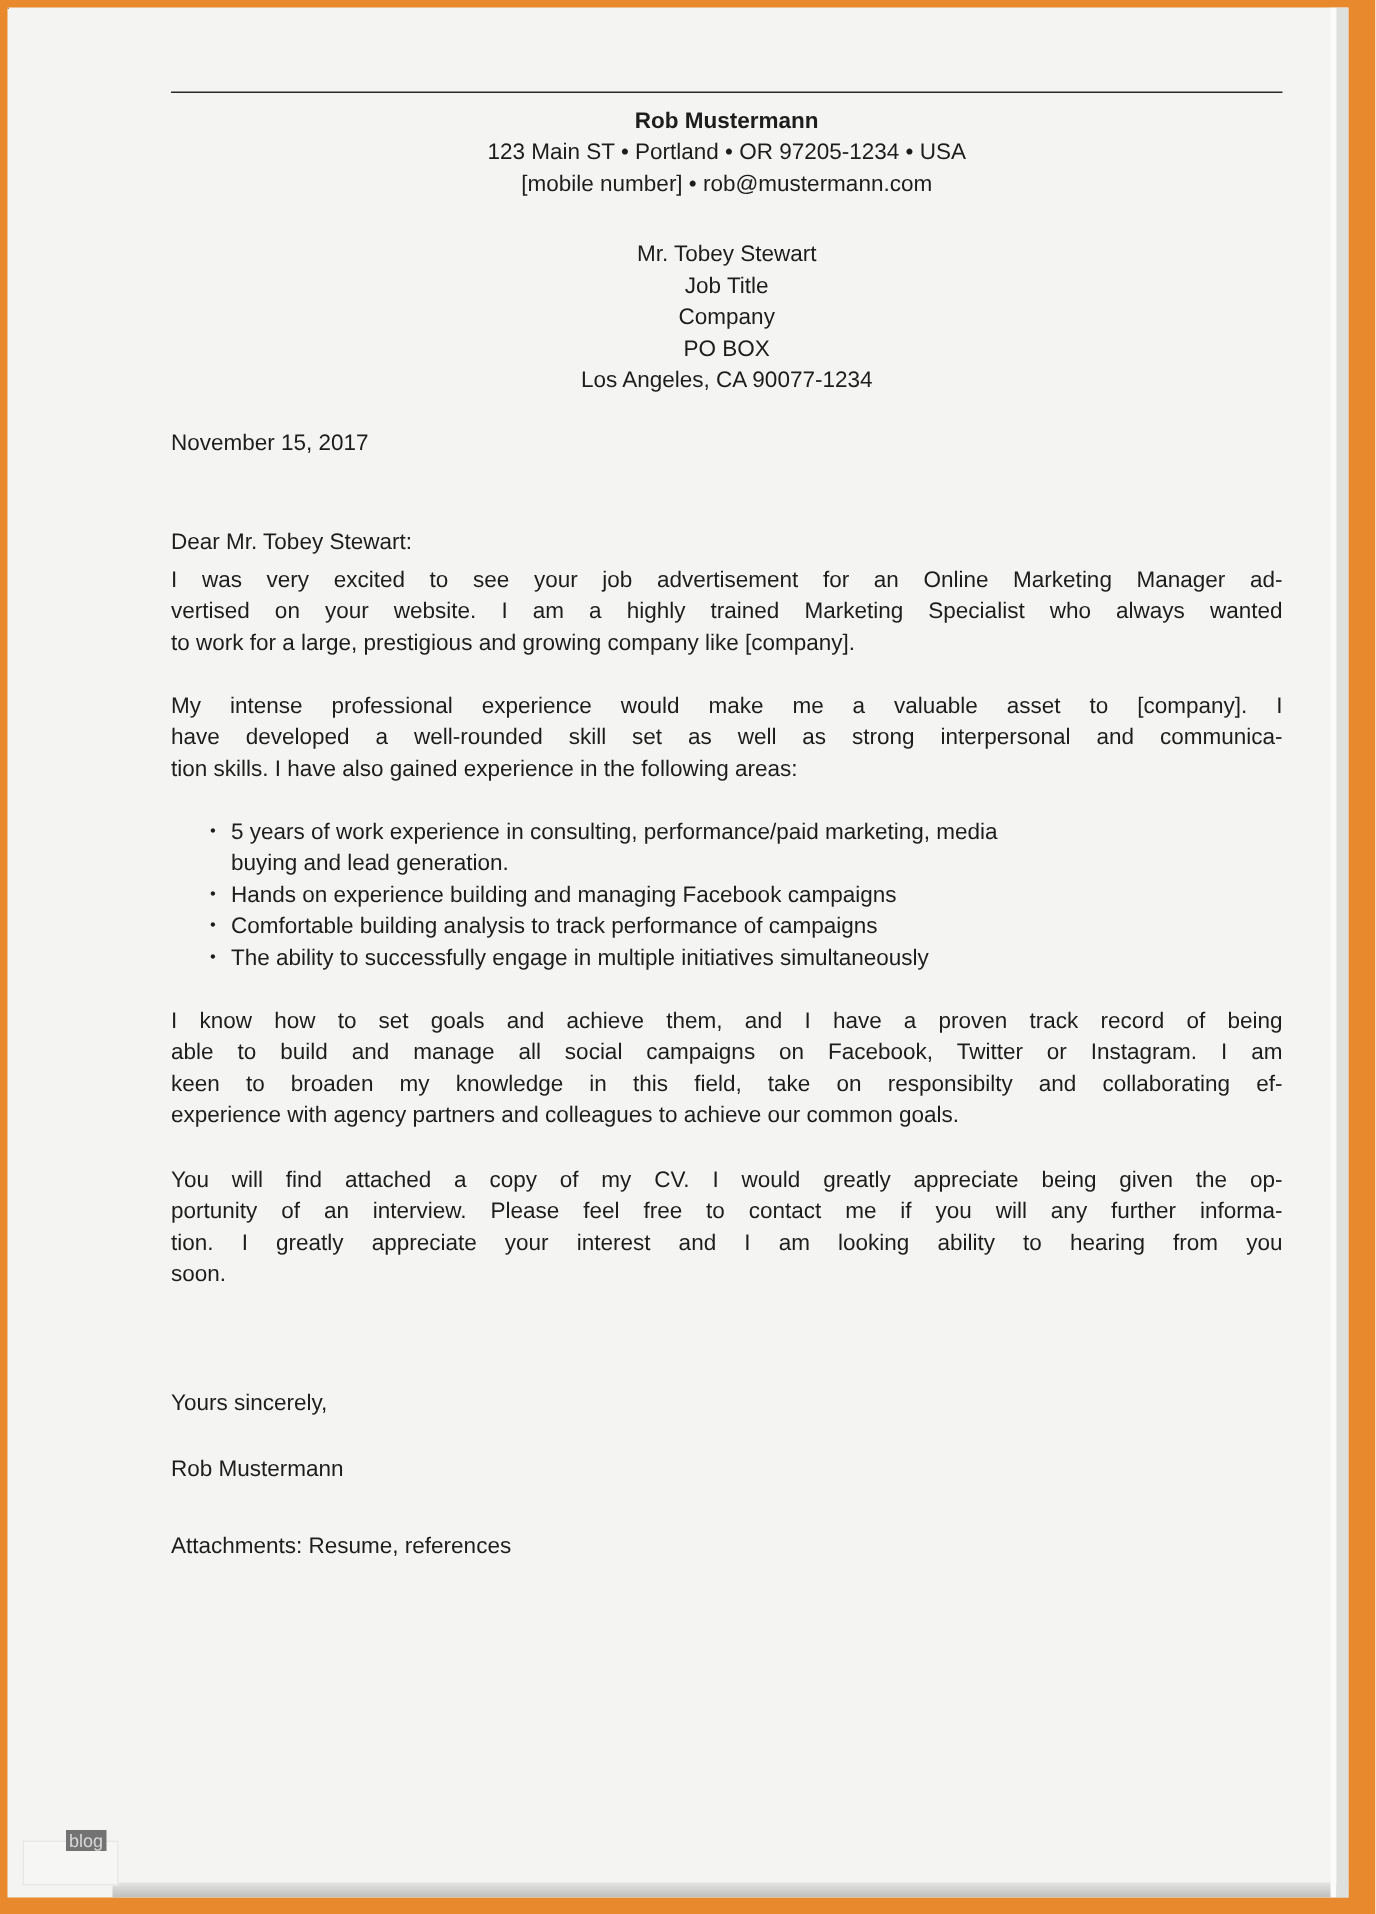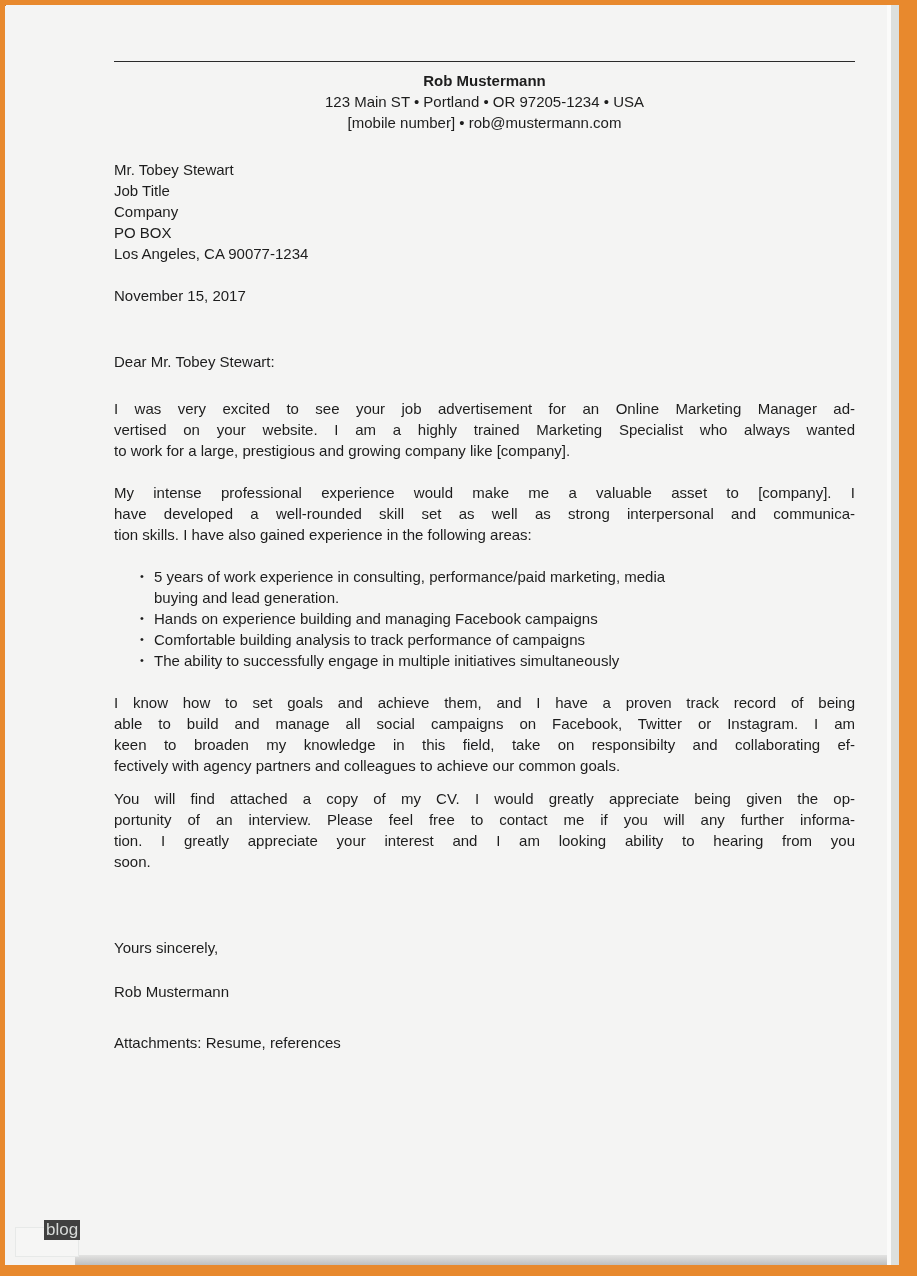--- a/index.html
+++ b/index.html
@@ -45,23 +45,23 @@
     background: linear-gradient(180deg, #e3e3e2, #bfbfbe);
   }
   .watermark-box {
     position: absolute; left: 10px; bottom: 8px;
     width: 62px; height: 28px;
     background: #f6f6f5;
     border: 1px solid #e7e9e8;
   }
   .watermark-label {
     position: absolute; left: 28px; top: -8px;
-    font-size: 17px;
+    font-size: 12px;
     color: #d7dad8;
-    background: #404040;
+    background: #737373;
     padding: 0 2px;
     text-align: center;
   }
   .content {
     position: relative;
     padding-left: 109px;
     padding-right: 44px;
     color: #1d1d1d;
     font-size: 15px;
     line-height: 21px;
@@ -72,28 +72,28 @@
     height: 0;
   }
   .letterhead {
     text-align: center;
     margin-top: 9px;
   }
   .letterhead .name {
     font-weight: bold;
     line-height: 20px;
   }
-  .recipient       { margin-top: 26px; }
+  .recipient       { margin-top: 26px; text-align: center; }
   .date-line       { margin-top: 21px; }
   .salutation      { margin-top: 45px; }
-  .para-1          { margin-top: 26px; }
+  .para-1          { margin-top: 4px; }
   .para-2          { margin-top: 21px; }
   .bullet-list     { margin-top: 21px; }
   .para-3          { margin-top: 21px; }
-  .para-4          { margin-top: 12px; }
+  .para-4          { margin-top: 22px; }
   .valediction     { margin-top: 65px; }
   .signature-name  { margin-top: 23px; }
   .attachments     { margin-top: 30px; }
 
   .ln { white-space: nowrap; }
   .ln.just {
     white-space: normal;
     text-align: justify;
     text-align-last: justify;
   }
@@ -173,21 +173,21 @@
           <div class="bullet-text">
             <div class="ln">The ability to successfully engage in multiple initiatives simultaneously</div>
           </div>
         </div>
       </div>
 
     <div class="para-3">
         <div class="ln just">I know how to set goals and achieve them, and I have a proven track record of being</div>
         <div class="ln just">able to build and manage all social campaigns on Facebook, Twitter or Instagram. I am</div>
         <div class="ln just">keen to broaden my knowledge in this field, take on responsibilty and collaborating ef-</div>
-        <div class="ln">fectively with agency partners and colleagues to achieve our common goals.</div>
+        <div class="ln">experience with agency partners and colleagues to achieve our common goals.</div>
       </div>
 
     <div class="para-4">
         <div class="ln just">You will find attached a copy of my CV. I would greatly appreciate being given the op-</div>
         <div class="ln just">portunity of an interview. Please feel free to contact me if you will any further informa-</div>
         <div class="ln just">tion. I greatly appreciate your interest and I am looking ability to hearing from you</div>
         <div class="ln">soon.</div>
       </div>
 
     <div class="valediction">Yours sincerely,</div>

